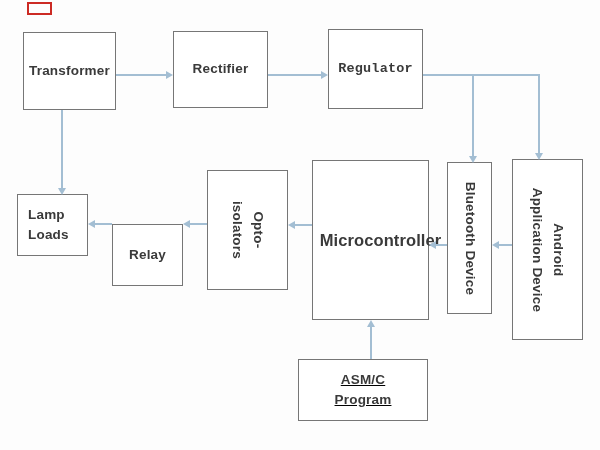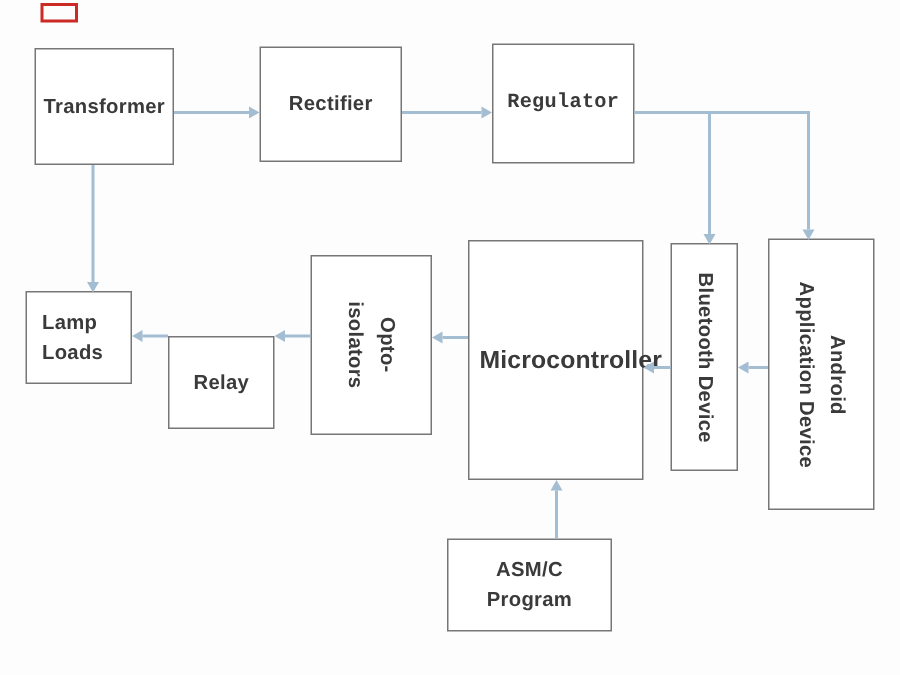--- a/index.html
+++ b/index.html
@@ -95,21 +95,21 @@
 
   <div class="block" style="left:447px;top:162px;width:45px;height:152px;">
     <span class="label vertical">Bluetooth Device</span>
   </div>
 
   <div class="block" style="left:512px;top:159px;width:71px;height:181px;">
     <span class="label vertical">Android
 Application Device</span>
   </div>
 
-  <div class="block" style="left:298px;top:359px;width:110px;height:62px;">
+  <div class="block" style="left:298px;top:359px;width:130px;height:62px;text-decoration:underline;">
     <span class="label">ASM/C
 Program</span>
   </div>
 
   <div class="line hline" style="left:116px;top:74px;width:50px;"></div>
   <div class="ah right" style="left:166px;top:71px;"></div>
 
   <div class="line hline" style="left:268px;top:74px;width:53px;"></div>
   <div class="ah right" style="left:321px;top:71px;"></div>
 

